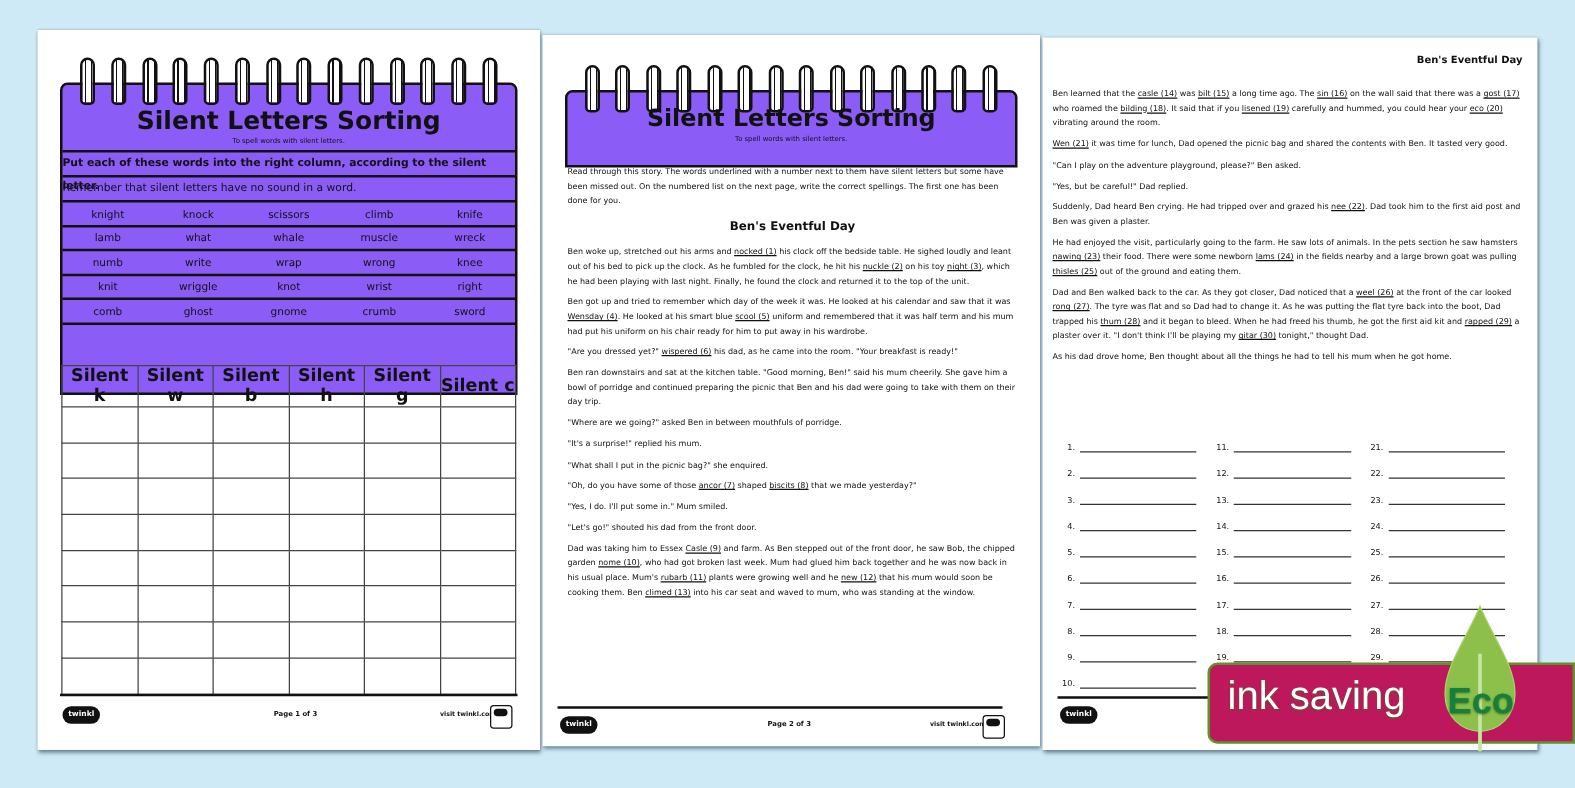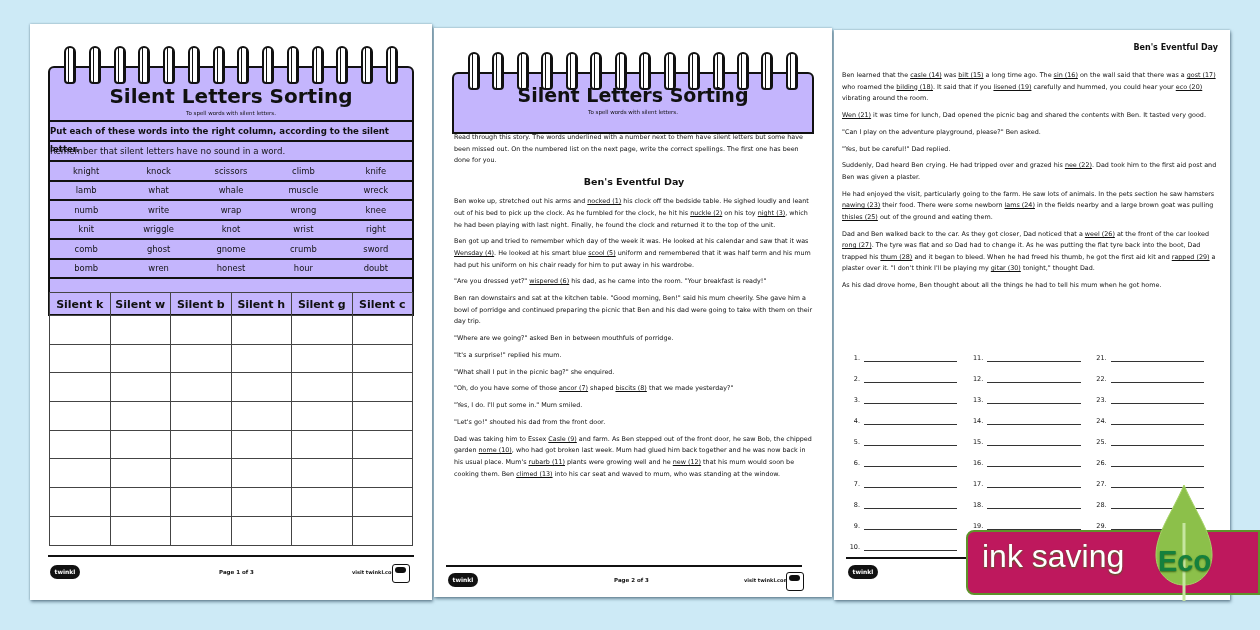--- a/index.html
+++ b/index.html
@@ -17,21 +17,21 @@
   }
   #page1 { left: 30px; top: 24px; width: 402px; height: 576px; }
   #page2 { left: 434px; top: 28px; width: 398px; height: 569px; }
   #page3 { left: 834px; top: 30px; width: 396px; height: 570px; }
 
   
   .notepad {
     position: absolute;
     border: 2px solid #111;
     border-radius: 6px 6px 0 0;
-    background: #c4b5fd;
+    background: #8b5cf6;
     padding-left: 40px;
   }
   .rings {
     position: absolute; left: 14px; right: 14px; top: -22px; height: 40px;
     display: flex; justify-content: space-between;
   }
   .ring {
     width: 12px; height: 38px;
     border: 2px solid #111; border-radius: 6px 6px 4px 4px;
     background: repeating-linear-gradient(90deg,#fff 0 2px,#111 2px 3px,#fff 3px 5px);
@@ -63,21 +63,21 @@
   .word-row span { flex: 1; text-align: center; font-size: 8.4px; }
   .word-row.last { height: 22px; }
 
   .sort-table {
     position: absolute; left: 19px; top: 268px; width: 364px;
     border-collapse: collapse;
   }
   .sort-table th, .sort-table td {
     border: 1px solid #444; width: 60.6px;
   }
-  .sort-table th { height: 23px; font-size: 11px; font-weight: bold; }
+  .sort-table th { height: 23px; font-size: 14px; font-weight: bold; }
   .sort-table td { height: 28.7px; }
 
   .footer-line { position: absolute; height: 2px; background: #111; }
   .twinkl-logo {
     position: absolute; width: 30px; height: 14px; background: #111; border-radius: 7px;
     color: #fff; font-size: 6px; font-weight: bold; text-align: center; line-height: 14px;
   }
   .page-num { position: absolute; font-size: 5.5px; font-weight: bold; }
   .visit { position: absolute; font-size: 5px; font-weight: bold; }
   .badge {
@@ -186,27 +186,20 @@
           <span>wrist</span>
           <span>right</span>
         </div>
         <div class="word-row">
           <span>comb</span>
           <span>ghost</span>
           <span>gnome</span>
           <span>crumb</span>
           <span>sword</span>
         </div>
-        <div class="word-row">
-          <span>bomb</span>
-          <span>wren</span>
-          <span>honest</span>
-          <span>hour</span>
-          <span>doubt</span>
-        </div>
         <div class="word-row last"></div>
       </div>
   </div>
   <table class="sort-table" id="sort-table">
     <thead>
         <tr id="sort-head">
           <th>Silent k</th>
           <th>Silent w</th>
           <th>Silent b</th>
           <th>Silent h</th>

